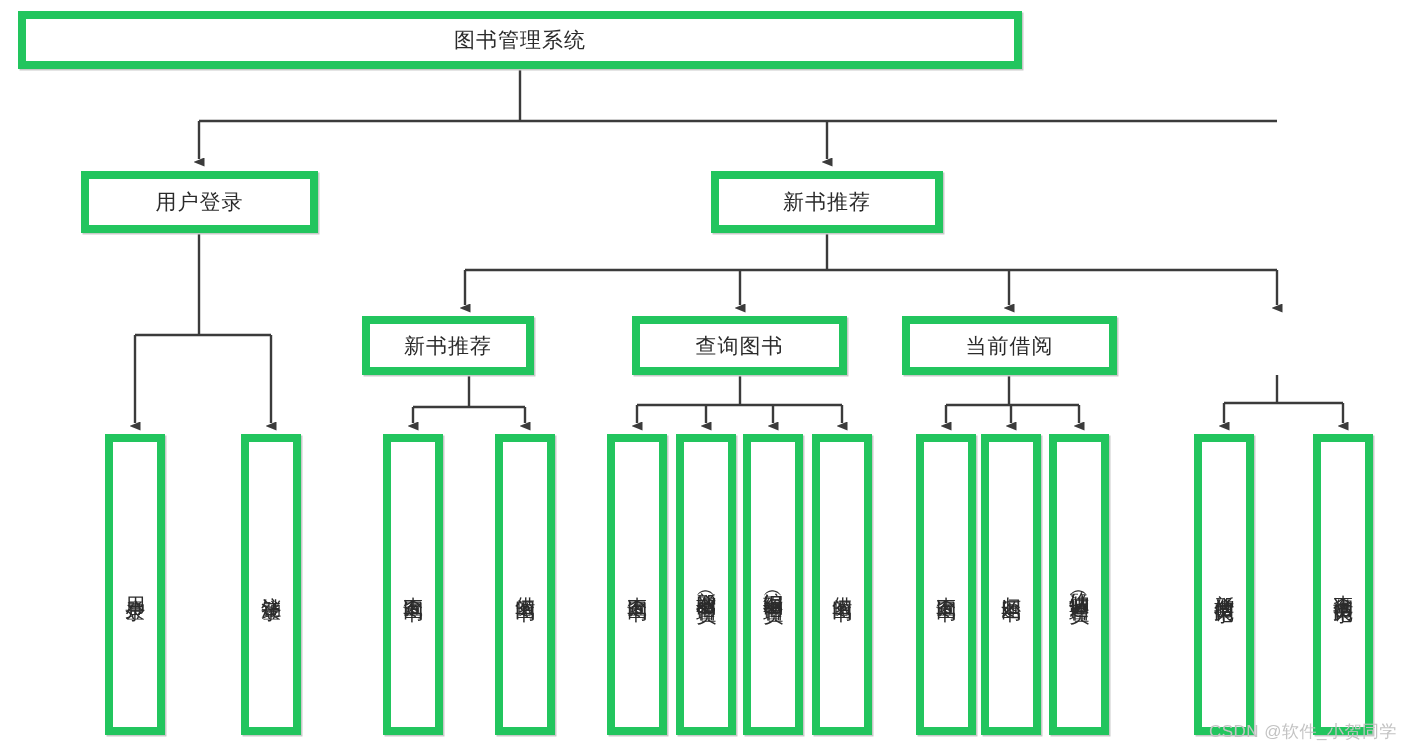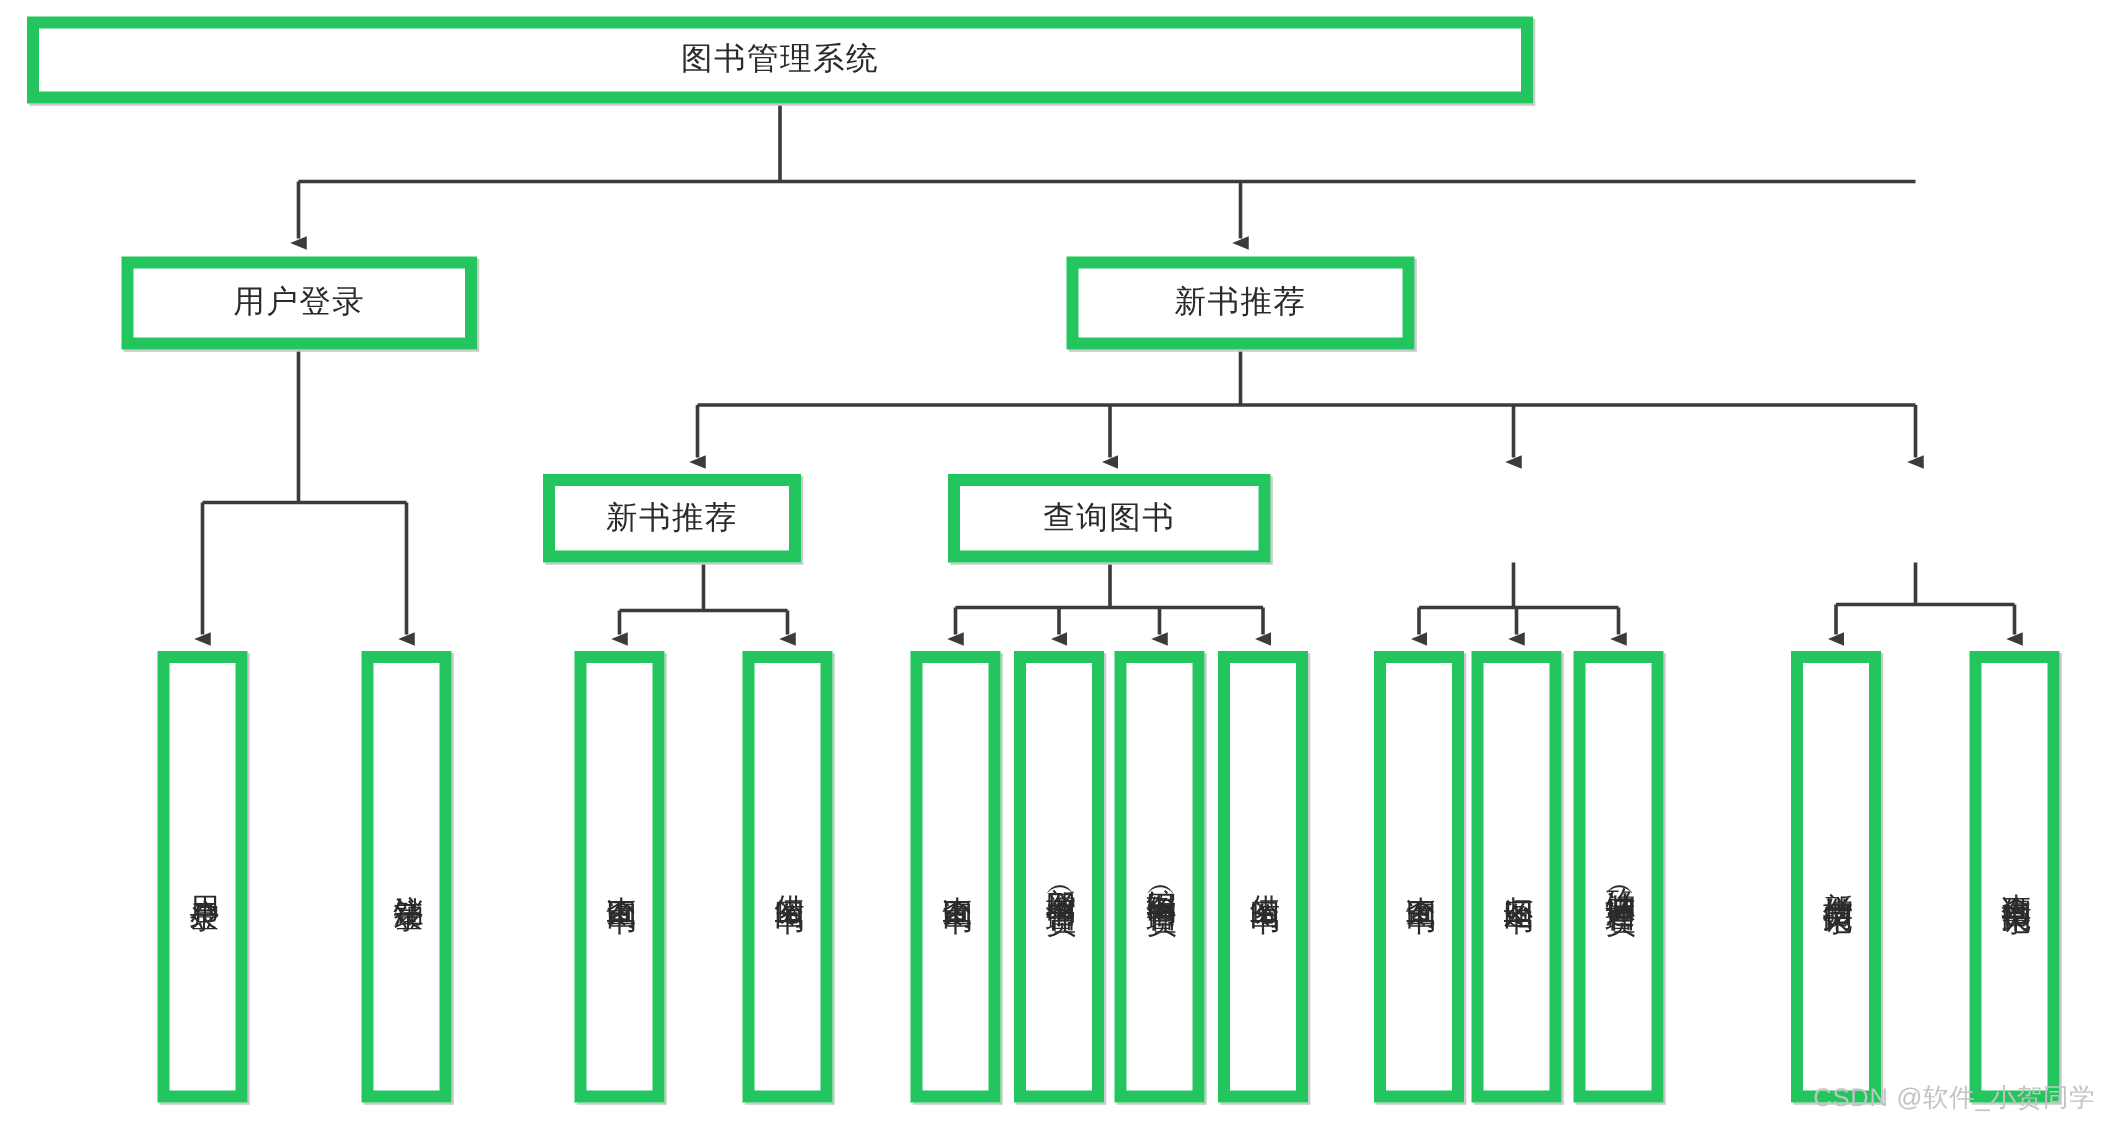--- a/index.html
+++ b/index.html
@@ -132,20 +132,23 @@
   <div class="node horiz" style="left:711px; top:171px; width:232px; height:62px;">
     <span>新书推荐</span>
   </div>
 
   <div class="node horiz" style="left:362px; top:316px; width:172px; height:59px;">
     <span>新书推荐</span>
   </div>
   <div class="node horiz" style="left:632px; top:316px; width:215px; height:59px;">
     <span>查询图书</span>
   </div>
+  <div class="node horiz" style="left:902px; top:316px; width:215px; height:59px;">
+    <span>当前借阅</span>
+  </div>
 
   <div class="node vert" style="left:105px; top:434px; width:60px; height:301px;">
     <span class="vtext">用户登录</span>
   </div>
   <div class="node vert" style="left:241px; top:434px; width:60px; height:301px;">
     <span class="vtext">注销登录</span>
   </div>
 
   <div class="node vert" style="left:383px; top:434px; width:60px; height:301px;">
     <span class="vtext">查询图书</span>

